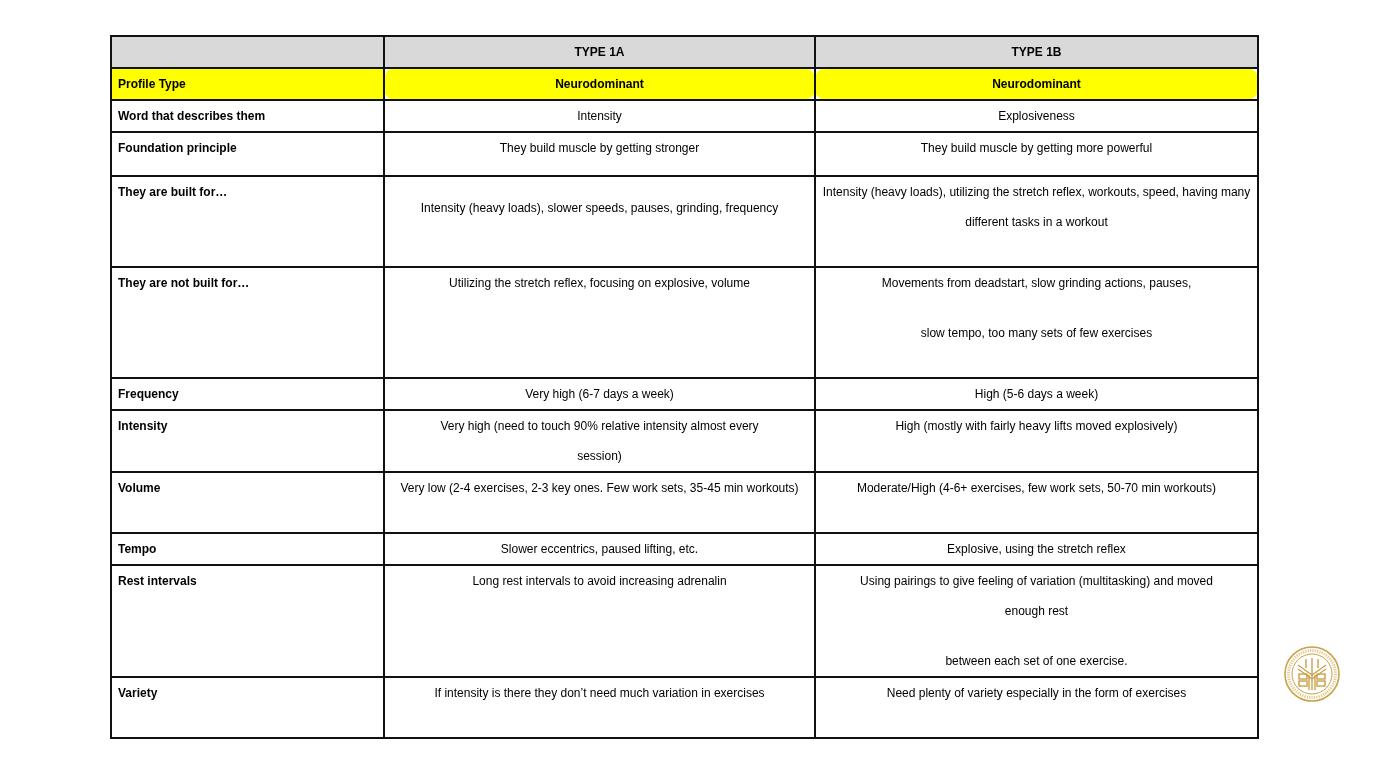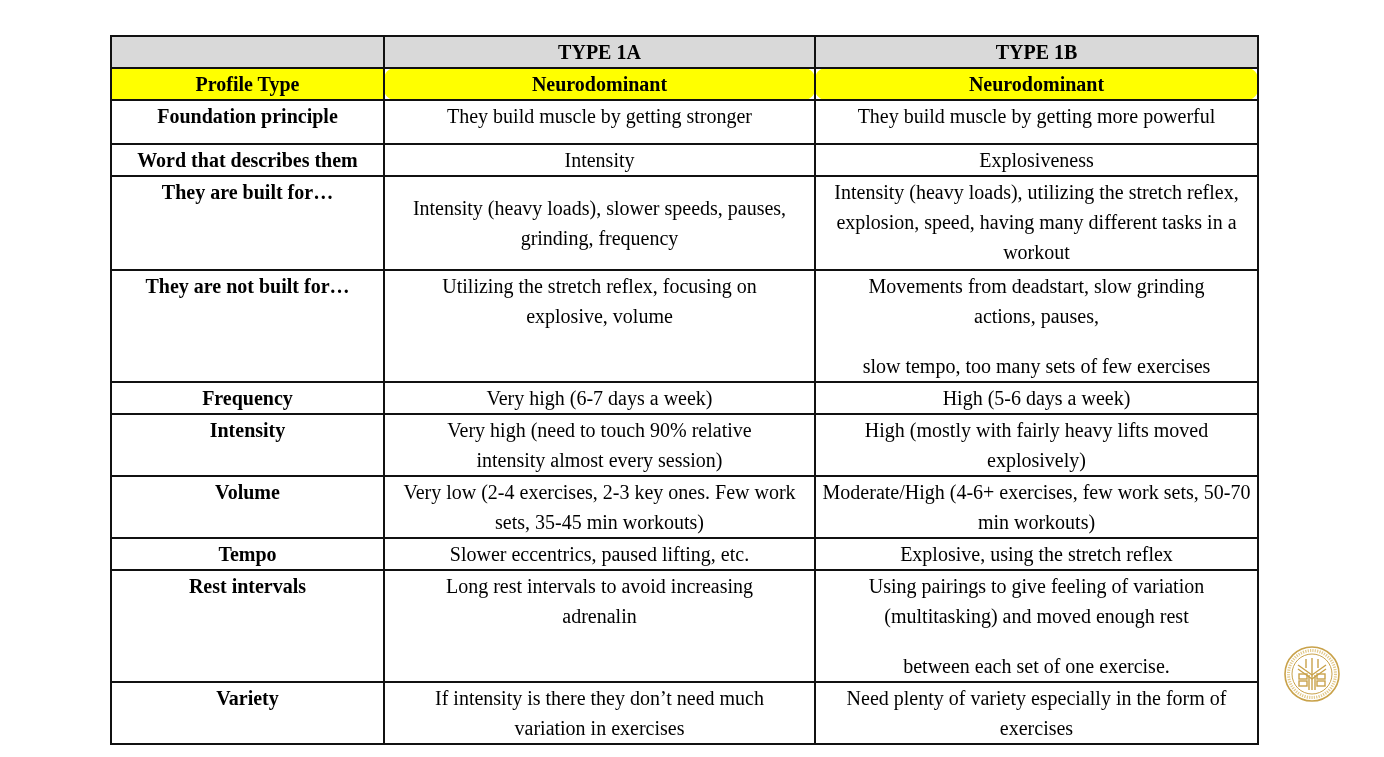--- a/index.html
+++ b/index.html
@@ -24,36 +24,35 @@
   table.cmp {
     border-collapse: collapse;
     table-layout: fixed;
     width: 1147px;
   }
   table.cmp col.c0 { width: 273px; }
   table.cmp col.c1 { width: 431px; }
   table.cmp col.c2 { width: 443px; }
   table.cmp td, table.cmp th {
     border: 2px solid #111;
-    font-size: 20px;
+    font-size: 12px;
     line-height: 30px;
     padding: 0 6px;
     vertical-align: top;
     overflow: hidden;
-    font-family: Liberation Serif, serif;
   }
   table.cmp th {
     font-weight: bold;
     text-align: center;
   }
   tr.hdr th { background: #d9d9d9; height: 27px; }
   tr.hdr th.corner { background: #d9d9d9; }
   tr.profile td, tr.profile th { background: #ffff00; font-weight: bold; height: 27px; }
   tr.profile td.val { text-align: center; border-radius: 11px; }
-  td.label { font-weight: bold; text-align: center; }
+  td.label { font-weight: bold; text-align: left; }
   td.val { text-align: center; }
   .blank-line { display: block; height: 20px; }
 
   .logo {
     position: absolute;
     left: 1284px;
     top: 646px;
     width: 56px;
     height: 56px;
   }
@@ -75,36 +74,36 @@
         <th>TYPE 1B</th>
       </tr>
     </thead>
     <tbody>
       <tr class="profile">
         <td class="label">Profile Type</td>
         <td class="val">Neurodominant</td>
         <td class="val">Neurodominant</td>
       </tr>
 
+      <tr style="height:30px">
+        <td class="label">Word that describes them</td>
+        <td class="val">Intensity</td>
+        <td class="val">Explosiveness</td>
+      </tr>
+
       <tr style="height:44px">
         <td class="label">Foundation principle</td>
         <td class="val">They build muscle by getting stronger</td>
         <td class="val">They build muscle by getting more powerful</td>
       </tr>
 
-      <tr style="height:30px">
-        <td class="label">Word that describes them</td>
-        <td class="val">Intensity</td>
-        <td class="val">Explosiveness</td>
-      </tr>
-
       <tr style="height:91px">
         <td class="label">They are built for…</td>
         <td class="val" style="padding:16px 24px">Intensity (heavy loads), slower speeds, pauses, grinding, frequency</td>
-        <td class="val">Intensity (heavy loads), utilizing the stretch reflex, explosion, speed, having many different tasks in a workout</td>
+        <td class="val">Intensity (heavy loads), utilizing the stretch reflex, workouts, speed, having many different tasks in a workout</td>
       </tr>
 
       <tr style="height:111px">
         <td class="label">They are not built for…</td>
         <td class="val" style="padding:0 48px">Utilizing the stretch reflex, focusing on explosive, volume</td>
         <td class="val" style="padding:0 42px">
           <span>Movements from deadstart, slow grinding actions, pauses,</span>
           <span class="blank-line"></span>
           <span>slow tempo, too many sets of few exercises</span>
         </td>

